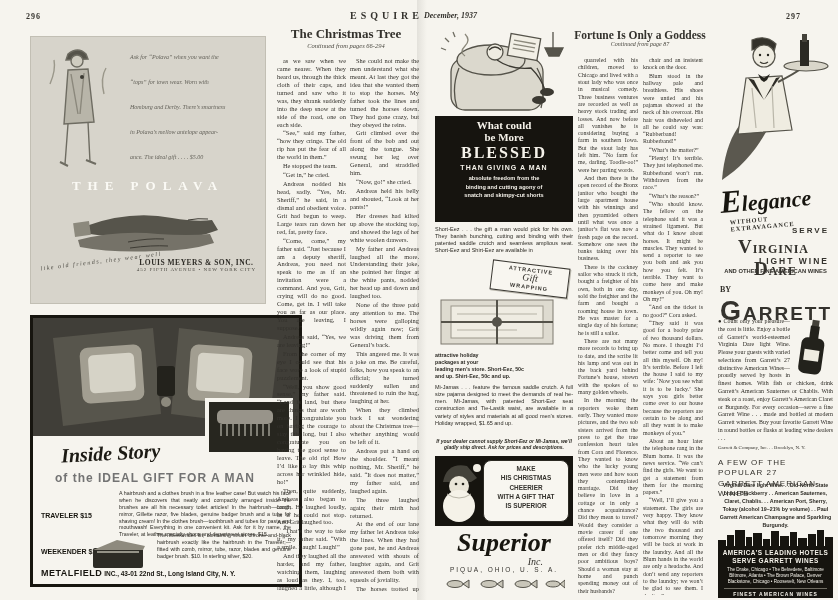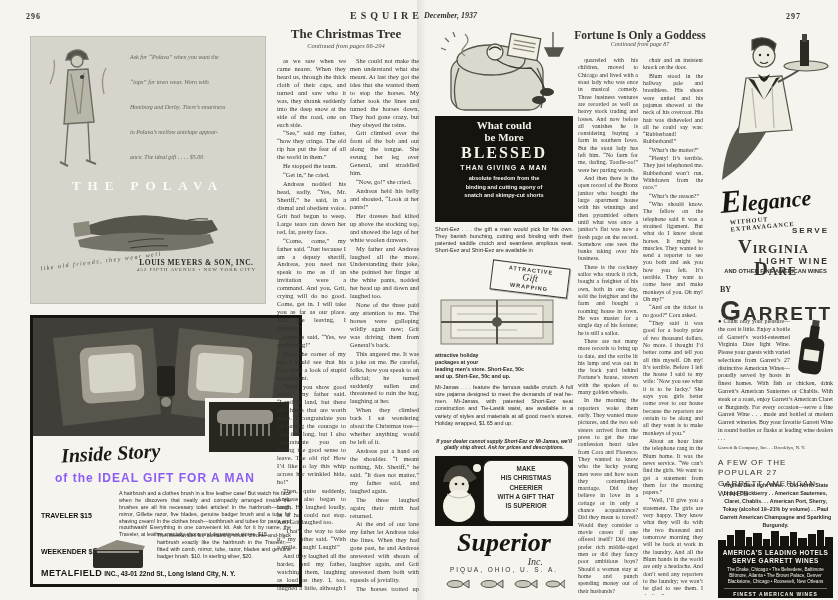--- a/index.html
+++ b/index.html
@@ -24,21 +24,21 @@
   .pol-copy p{margin:0;font-size:6px;font-style:italic;color:#64625a;line-height:1;}
   .pol-brand{width:100%;text-align:center;color:#fbfaf5;font-weight:bold;font-size:13px;letter-spacing:7px;}
   .pol-tag{font-size:6px;font-style:italic;letter-spacing:1.5px;color:#4d4b44;transform:rotate(-7deg);}
   .pol-co{font-size:7.5px;font-weight:bold;letter-spacing:.5px;color:#2e2c27;}
   .pol-addr{font-size:5px;letter-spacing:1px;color:#4d4b44;}
   
   .metal{left:30px;top:315px;width:272px;height:272px;background:#f6f4ee;border:3px solid #17150f;box-sizing:border-box;}
   .mf-photo{left:0;top:0;width:266px;height:118px;}
   .mf-inset{right:6px;top:80px;width:80px;height:50px;border:4px solid #f6f4ee;background:#27261f;}
   .mf-script{font-style:italic;font-weight:bold;font-size:20px;transform:rotate(-3deg);color:#1c1a14;}
-  .mf-head{font-family:"Liberation Sans",sans-serif;font-weight:bold;font-size:12px;letter-spacing:1px;color:#8b5cf6;}
+  .mf-head{font-family:"Liberation Sans",sans-serif;font-weight:bold;font-size:12px;letter-spacing:1px;color:#737373;}
   .mf-body{font-family:"Liberation Sans",sans-serif;font-size:5.3px;line-height:1.3;text-align:justify;color:#2c2a24;}
   .mf-label{font-family:"Liberation Sans",sans-serif;font-weight:bold;font-size:7px;color:#17150f;}
   .mf-co b{font-size:9px;letter-spacing:.5px;}
   .mf-co{font-family:"Liberation Sans",sans-serif;font-weight:bold;font-size:6.5px;color:#17150f;}
   
   .sup{left:435px;top:28px;width:138px;height:566px;}
   .sup-panel{left:0;top:88px;width:138px;height:106px;background:#16140f;color:#f5f2ea;text-align:center;}
   .sup-h12{font-size:11px;font-weight:bold;line-height:1.1;}
   .sup-h3{font-size:16px;font-weight:bold;letter-spacing:2px;line-height:1.2;text-align:center;}
   .sup-sub{font-family:"Liberation Sans",sans-serif;font-size:7px;font-weight:bold;letter-spacing:1px;margin-top:2px;}

